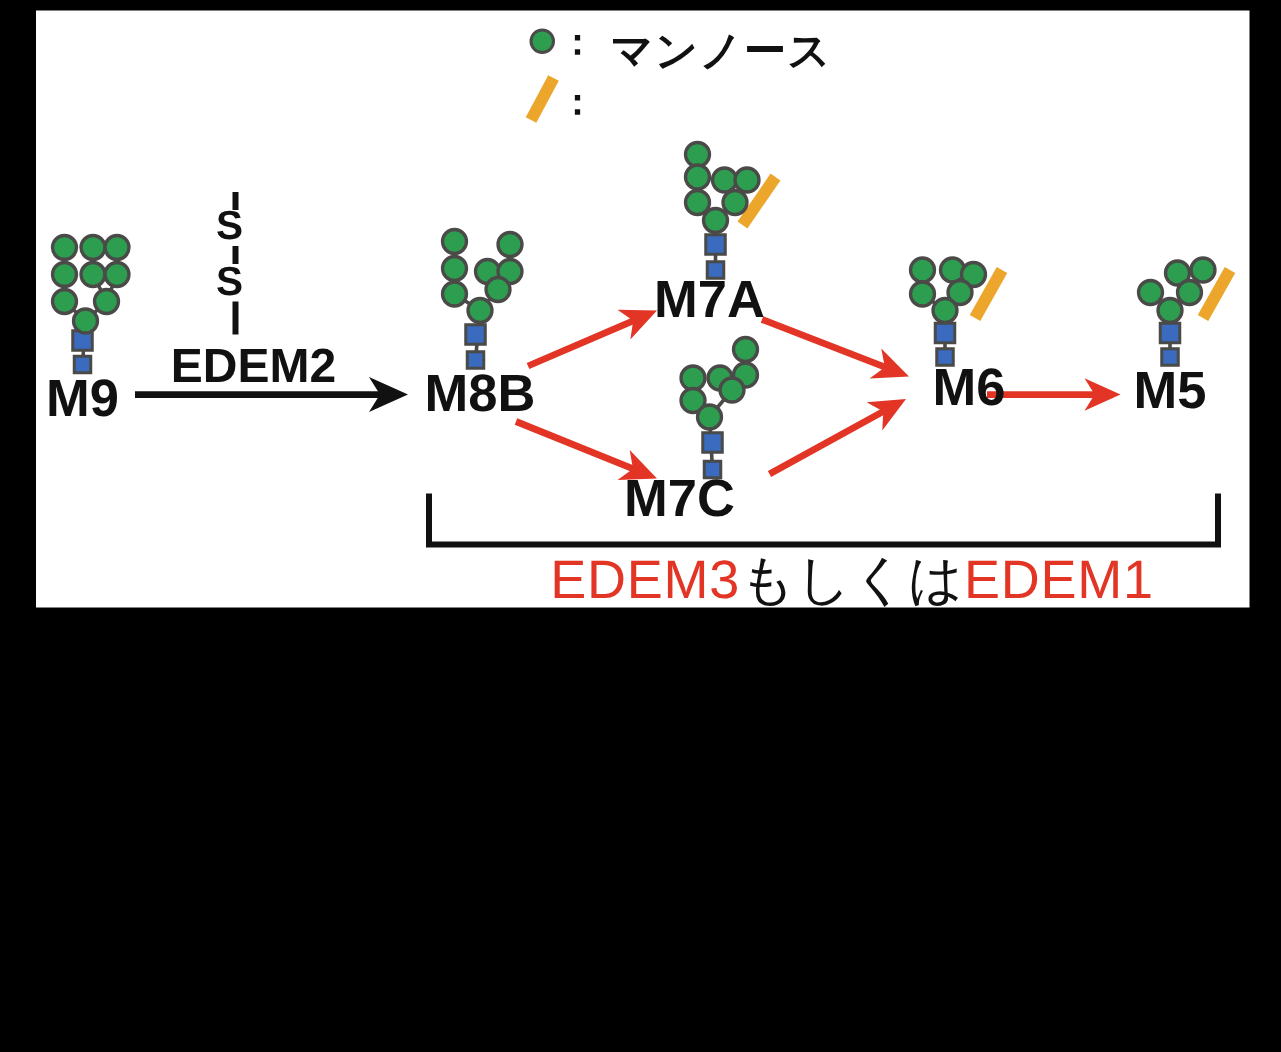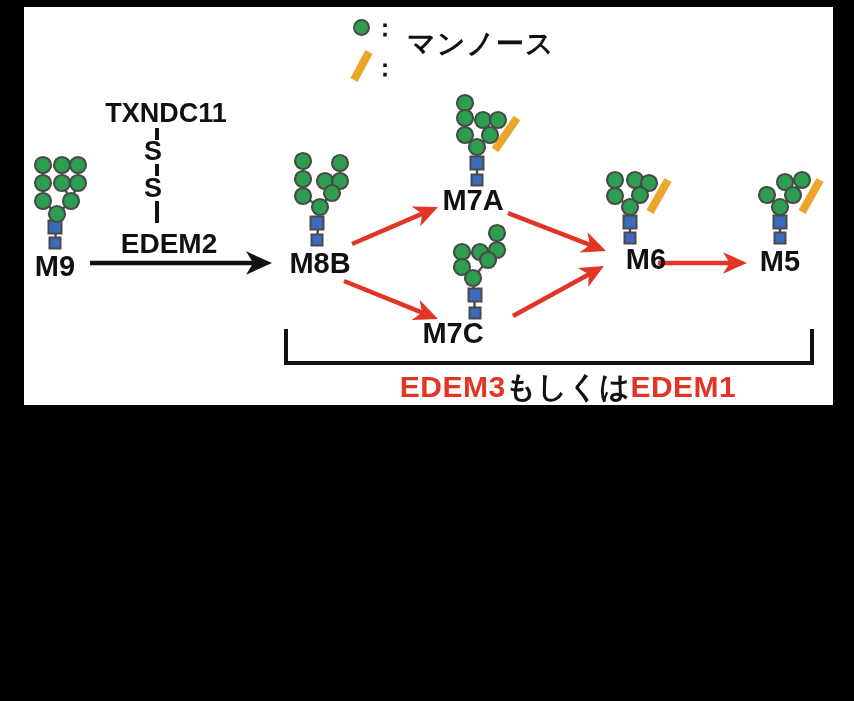--- a/index.html
+++ b/index.html
@@ -5,31 +5,31 @@
   :root{
     --bg:#000000; --panel:#ffffff; --green:#2d9e4f; --blue:#3a6bbf;
     --orange:#eca62b; --red:#e23525; --ink:#111111; --outline:#4a4a48;
   }
   html,body{margin:0;padding:0;background:var(--bg);}
   .stage{position:relative;width:854px;height:701px;background:var(--bg);overflow:hidden;
          font-family:"Liberation Sans","DejaVu Sans",sans-serif;color:var(--ink);}
   .panel{position:absolute;left:24px;top:7px;width:809px;height:398px;background:var(--panel);}
   .abs{position:absolute;}
   .ctr{transform:translate(-50%,-50%);white-space:nowrap;}
-  .lbl{font-weight:700;font-size:29px;color:var(--ink);}
+  .lbl{font-weight:700;font-size:35px;color:var(--ink);}
   .enz{font-weight:700;color:var(--ink);}
   .jp{font-weight:700;font-size:28px;letter-spacing:1px;color:var(--ink);}
   .colon{font-weight:700;font-size:24px;color:var(--ink);}
   .red-t{color:var(--red);}
   .legend-dot{width:17px;height:17px;border-radius:50%;background:var(--green);
               border:2.5px solid var(--outline);box-sizing:border-box;}
   .vdash{width:3.5px;background:var(--ink);}
   svg{overflow:visible;display:block;}
   .slash-line{stroke:var(--orange);stroke-width:8;}
-  .bottom-label{font-weight:700;font-size:30px;letter-spacing:0.5px;}
+  .bottom-label{font-weight:400;font-size:36px;letter-spacing:0.5px;}
 </style>
 </head>
 <body>
 
 <div class="stage">
   <div class="panel">
 
     <svg id="overlay" class="abs" style="left:0;top:0" width="809" height="398" viewBox="0 0 809 398">
         <line x1="66" y1="256" x2="232.4" y2="256" stroke="#111111" stroke-width="4.5"></line>
         <polygon points="248,256 222,267.7 229.28,256 222,244.3" fill="#111111"></polygon>
@@ -41,34 +41,33 @@
         <polygon points="582,244 555.7188277566951,245.39283362888062 565.8887965813415,237.75279867439772 563.527829413698,225.2538293555575" fill="#e23525"></polygon>
         <line x1="489" y1="309" x2="567.3795639245678" y2="265.93430553595175" stroke="#e23525" stroke-width="4.5"></line>
         <polygon points="580,259 564.1666690262435,280.02250294982696 564.8554767094814,267.3211666431421 553.765210722316,261.09184883667876" fill="#e23525"></polygon>
         <line x1="634" y1="256" x2="708.6" y2="256" stroke="#e23525" stroke-width="4.5"></line>
         <polygon points="723,256 699,266.8 705.72,256 699,245.2" fill="#e23525"></polygon>
         <polyline points="262,322 262,356 788,356 788,322" fill="none" stroke="#111111" stroke-width="4"></polyline>
       </svg>
 
     <div class="abs legend-dot" style="left:329px;top:11.5px"></div>
     <div class="abs ctr colon" style="left:361px;top:21px">：</div>
-    <div class="abs jp" style="left:383px;top:18px">マンノース</div>
+    <div class="abs jp" style="left:383px;top:8px">マンノース</div>
 
     <svg class="abs" style="left:325px;top:41px" width="24" height="36" viewBox="0 0 24 36">
       <line class="slash-line" x1="5" y1="32" x2="20" y2="4"></line>
     </svg>
     <div class="abs ctr colon" style="left:361px;top:61px">：</div>
 
-    <div class="abs ctr enz" style="left:142px;top:106px;font-size:27px">TXNDC11</div>
     <div class="abs vdash" style="left:131px;top:121px;height:12px"></div>
     <div class="abs ctr enz" style="left:129px;top:144px;font-size:27px">S</div>
     <div class="abs vdash" style="left:131px;top:157px;height:12px"></div>
     <div class="abs ctr enz" style="left:129px;top:181px;font-size:27px">S</div>
     <div class="abs vdash" style="left:131px;top:194px;height:22px"></div>
-    <div class="abs ctr enz" style="left:145px;top:237px;font-size:28px">EDEM2</div>
+    <div class="abs ctr enz" style="left:145px;top:237px;font-size:32px">EDEM2</div>
 
     <svg class="abs" style="left:1px;top:143px" width="78" height="104" viewBox="0 0 78 104">
         <line x1="18" y1="15" x2="18" y2="33" stroke="#4a4a48" stroke-width="2.4"></line>
         <line x1="18" y1="33" x2="18" y2="51" stroke="#4a4a48" stroke-width="2.4"></line>
         <line x1="18" y1="51" x2="32" y2="64" stroke="#4a4a48" stroke-width="2.4"></line>
         <line x1="37" y1="15" x2="37" y2="33" stroke="#4a4a48" stroke-width="2.4"></line>
         <line x1="37" y1="33" x2="46" y2="51" stroke="#4a4a48" stroke-width="2.4"></line>
         <line x1="53" y1="15" x2="53" y2="33" stroke="#4a4a48" stroke-width="2.4"></line>
         <line x1="53" y1="33" x2="46" y2="51" stroke="#4a4a48" stroke-width="2.4"></line>
         <line x1="46" y1="51" x2="32" y2="64" stroke="#4a4a48" stroke-width="2.4"></line>

